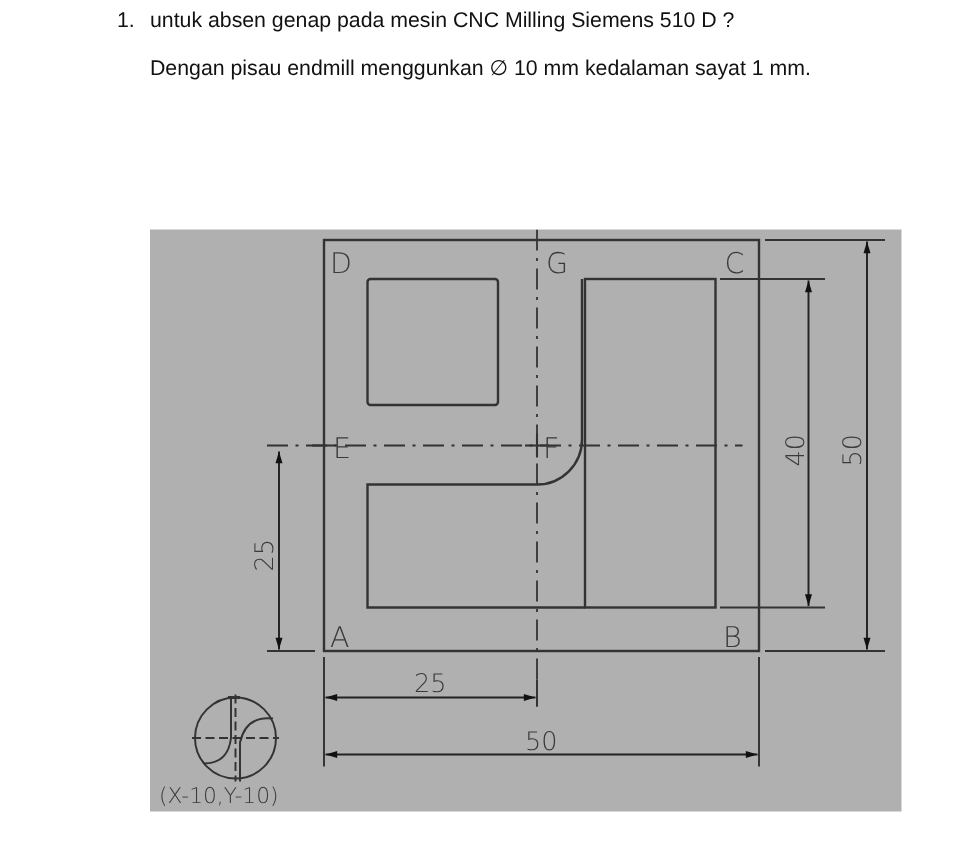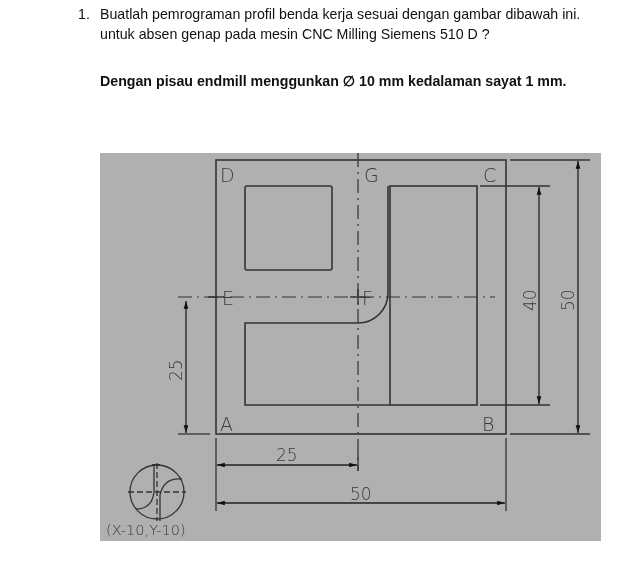--- a/index.html
+++ b/index.html
@@ -2,33 +2,32 @@
 <html><head>
 <meta charset="utf-8">
 <style>
   html, body { margin: 0; padding: 0; background: #ffffff; }
   body { width: 640px; height: 568px; position: relative; overflow: hidden;
          font-family: "Liberation Sans", sans-serif; color: #111111; }
   .question { position: absolute; left: 78px; top: 5px; width: 540px; font-size: 14.2px; line-height: 19.5px; }
   .q-row { display: flex; }
   .q-num { width: 22px; flex: none; }
   .q-body p { margin: 0; }
-  .q-body .gap { margin-top: 28px; font-weight: bold; }
+  .q-body .gap { margin-top: 12px; }
   .drawing { position: absolute; left: 100px; top: 153px; width: 501px; height: 388px; background: #b0b0b0; }
   .drawing svg { position: absolute; left: 0; top: 0; }
   .lbl { font-family: "DejaVu Sans", sans-serif; fill: #3a3a3a; font-weight: 300; }
 </style>
 </head>
 <body>
 
 <div class="question">
   <div class="q-row">
     <span class="q-num">1.</span>
     <div class="q-body">
-      <p>Buatlah pemrograman profil benda kerja sesuai dengan gambar dibawah ini.</p>
       <p>untuk absen genap  pada mesin CNC Milling Siemens 510 D ?</p>
       <p class="gap">Dengan pisau endmill menggunkan ∅ 10 mm kedalaman sayat 1 mm.</p>
     </div>
   </div>
 </div>
 
 <div class="drawing">
   <svg width="501" height="388" viewBox="0 0 501 388">
     <defs>
       <marker id="arr" viewBox="0 0 10 10" refX="10" refY="5" markerWidth="9" markerHeight="6" orient="auto-start-reverse">

